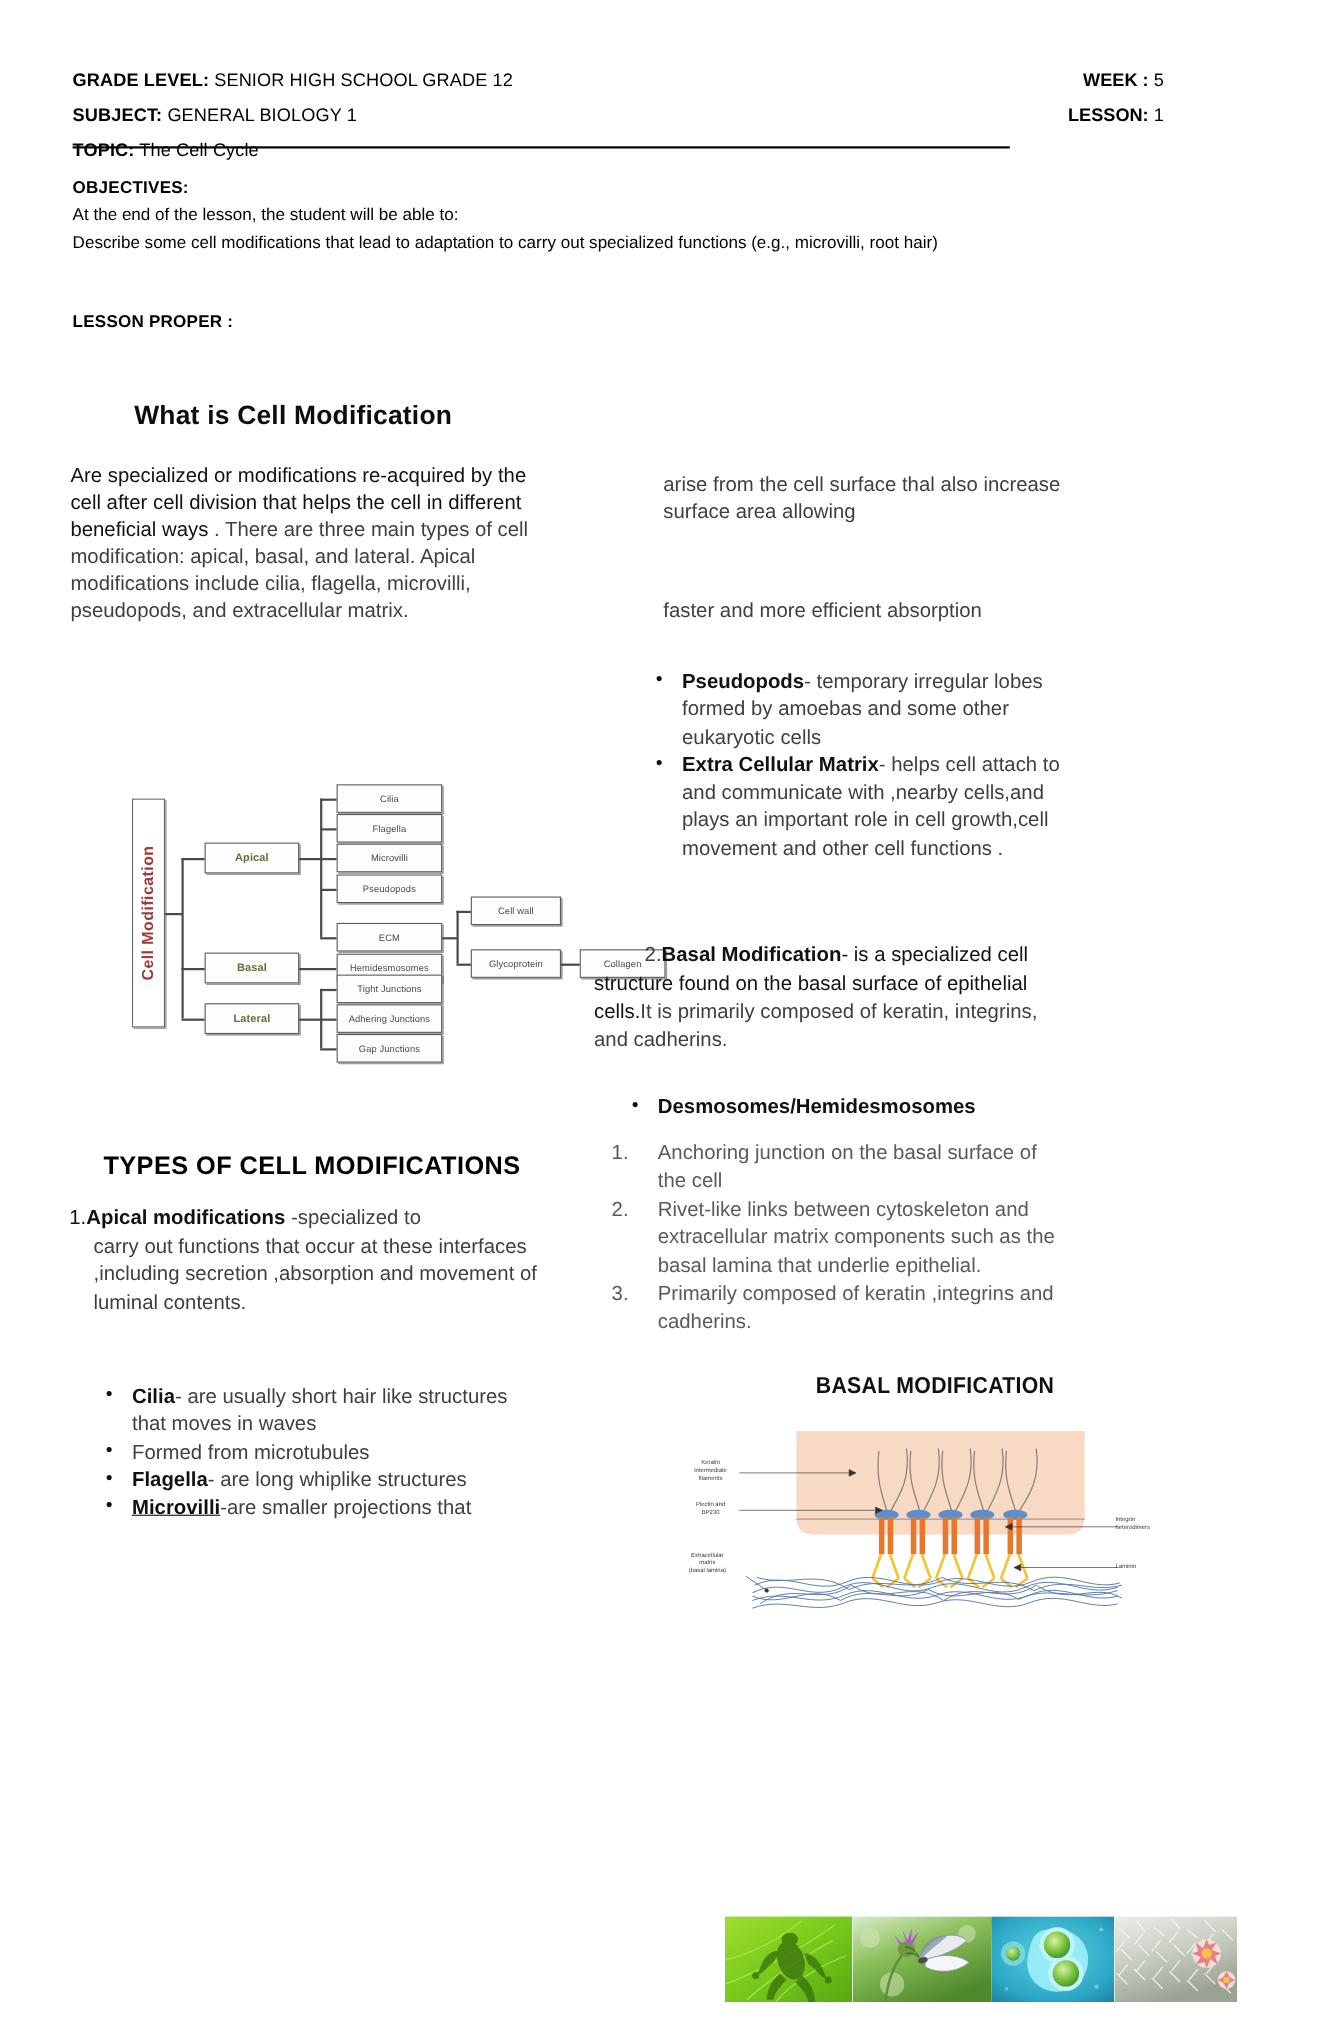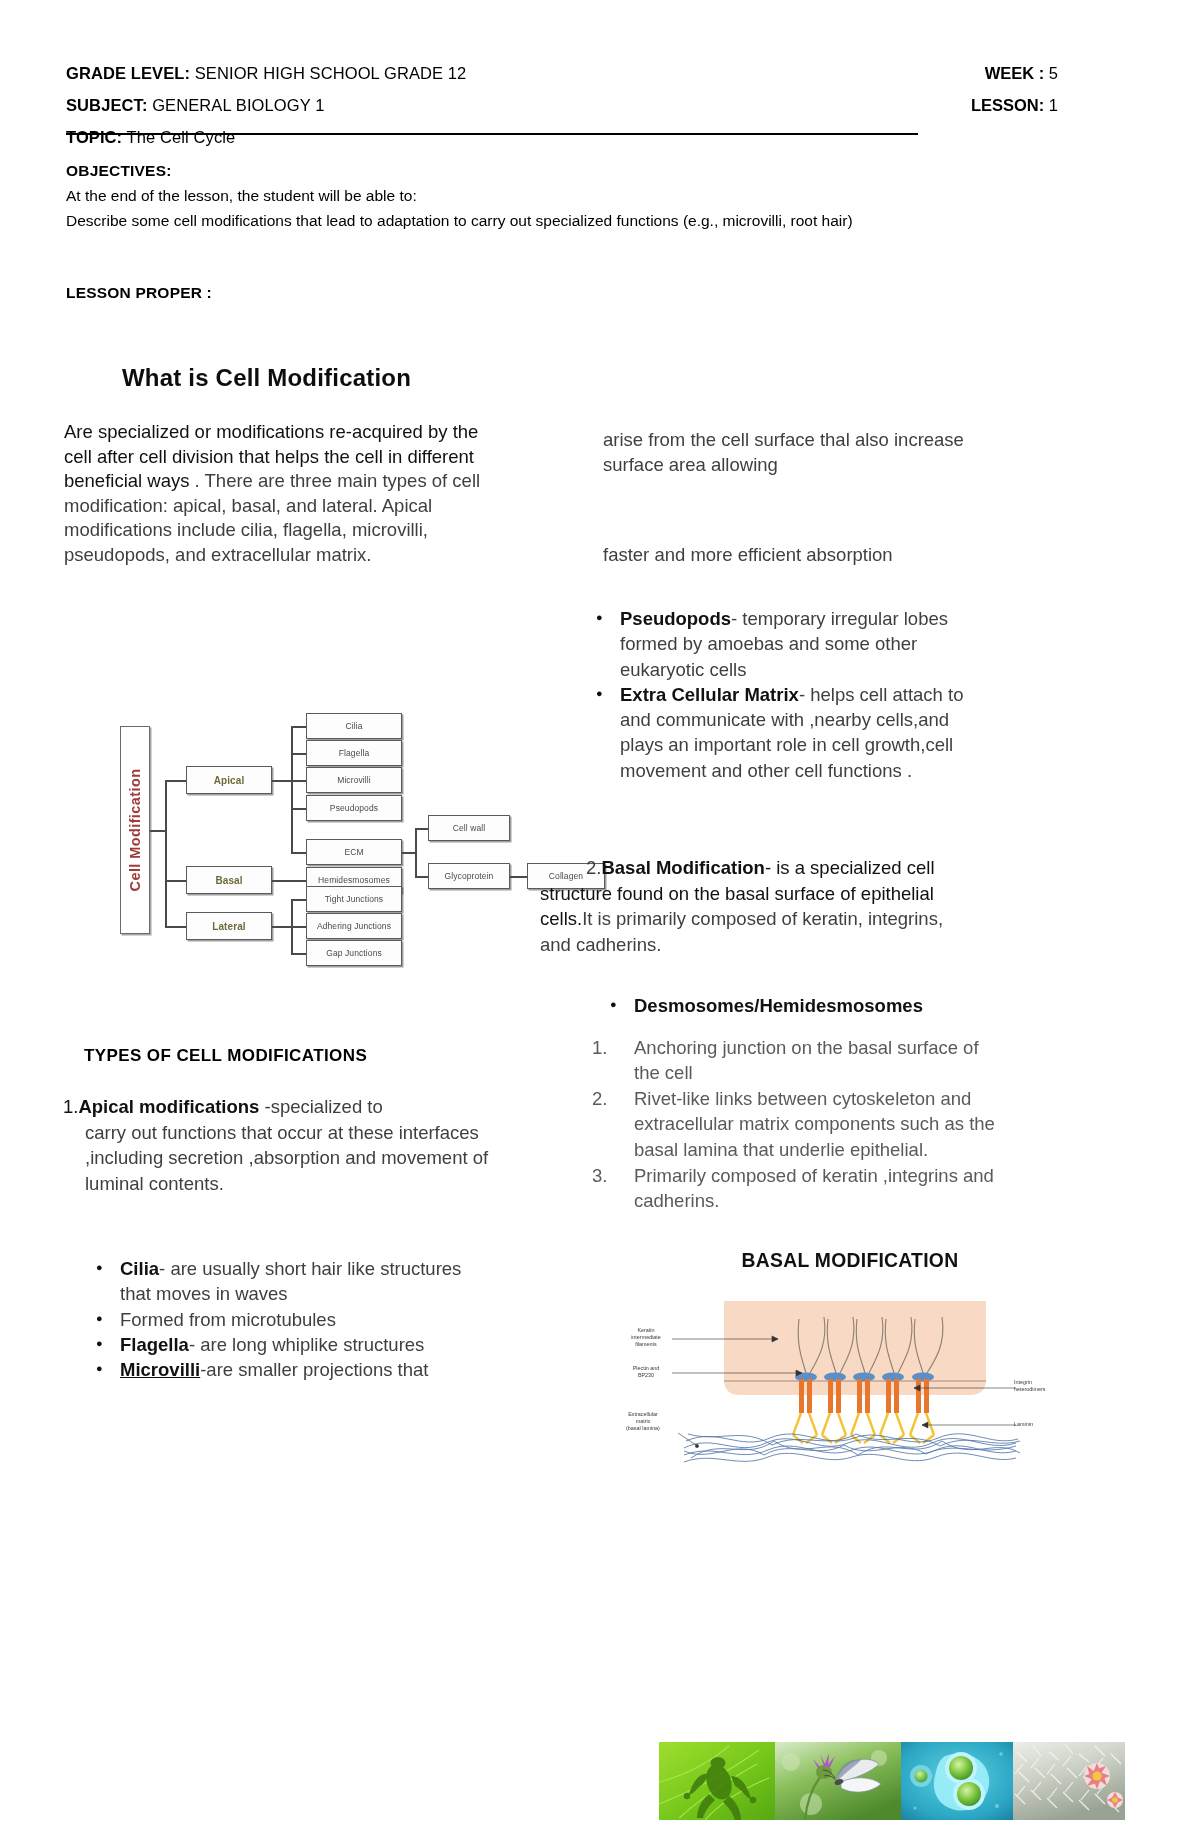--- a/index.html
+++ b/index.html
@@ -127,22 +127,22 @@
     white-space: nowrap;
     letter-spacing: .4px;
   }
   .wire { position: absolute; background: #4a4a4a; }
   .wire.h { height: 1.5px; }
   .wire.v { width: 1.5px; }
 
   
   .types-heading {
     position: absolute;
-    left: 84px; top: 1046px;
-    font-size: 17px;
+    left: 94px; top: 1046px;
+    font-size: 23px;
     font-weight: bold;
     letter-spacing: .4px;
   }
   .types-para {
     position: absolute;
     left: 63px; top: 1094px;
     width: 430px;
     font-size: 18.5px;
     line-height: 25.5px;
     color: #3f3f3f;
@@ -206,21 +206,21 @@
     font-size: 18.5px;
     line-height: 25.5px;
     color: #3f3f3f;
   }
   .basal-para .dark { color: #111; }
   .basal-para .lead { font-weight: bold; color: #111; }
   .basal-para .indent1 { padding-left: 46px; }
 
   .desmo {
     position: absolute;
-    left: 584px; top: 977px;
+    left: 548px; top: 977px;
     width: 420px;
     font-size: 18.5px;
     line-height: 25.6px;
     color: #555;
   }
   .desmo ul.bl > li::before { color: #111; }
   ol.nl {
     list-style: none;
     margin: 0; padding: 0;
     counter-reset: n;

